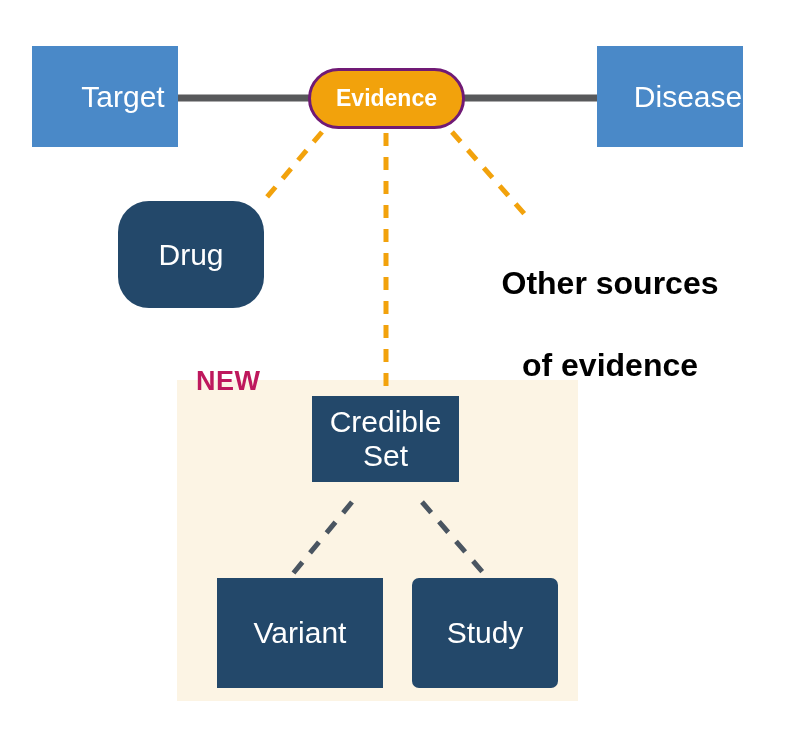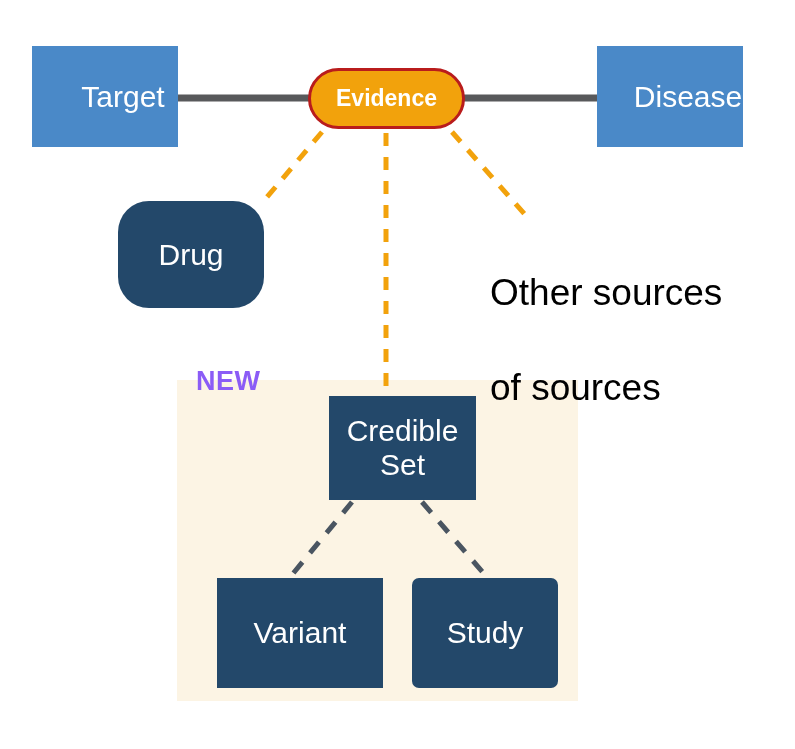--- a/index.html
+++ b/index.html
@@ -53,44 +53,45 @@
     background: #23486A;
     color: #ffffff;
     font-size: 30px;
     font-weight: 400;
   }
   .node-pill {
     background: #F2A20C;
     color: #ffffff;
     font-size: 23px;
     font-weight: bold;
-    border: 3px solid #b91c1c;
+    border: 3px solid #701a75;
     border-radius: 32px;
   }
   .plain-text {
     position: absolute;
     color: #000000;
-    font-size: 37px;
-    font-weight: 400;
+    font-size: 32px;
+    font-weight: 700;
+    text-align: center;
     line-height: 1.28;
     white-space: pre-line;
   }
   .badge-new {
     position: absolute;
-    color: #8b5cf6;
+    color: #be185d;
     font-size: 27px;
     font-weight: bold;
     letter-spacing: 0.5px;
   }
   
   #node-target      { left: 32px;  top: 46px;  width: 146px; height: 101px; }
   #node-disease     { left: 597px; top: 46px;  width: 146px; height: 101px; text-align: center; }
   #node-evidence    { left: 308px; top: 68px;  width: 157px; height: 61px;  }
   #node-drug        { left: 118px; top: 201px; width: 146px; height: 107px; border-radius: 31px; }
-  #node-crediblesnp { left: 329px; top: 396px; width: 147px; height: 104px; }
+  #node-crediblesnp { left: 312px; top: 396px; width: 147px; height: 86px; }
   #node-variant     { left: 217px; top: 578px; width: 166px; height: 110px; }
   #node-study       { left: 412px; top: 578px; width: 146px; height: 110px; border-radius: 7px; }
   #text-other       { left: 490px; top: 222px; width: 240px; }
   #badge-new-label  { left: 196px; top: 366px; }
 </style>
 </head>
 <body>
 
 <div id="canvas">
 
@@ -124,21 +125,21 @@
   <div id="node-disease" class="node node-blue">
     <span>Disease</span>
   </div>
 
   <div id="node-drug" class="node node-navy">
     <span>Drug</span>
   </div>
 
   <div id="text-other" class="plain-text">
     <div>Other sources</div>
-    <div>of sources</div>
+    <div>of evidence</div>
   </div>
 
   <div id="badge-new-label" class="badge-new">NEW</div>
 
   <div id="node-crediblesnp" class="node node-navy">
     <div>
       <div>Credible</div>
       <div>Set</div>
     </div>
   </div>

